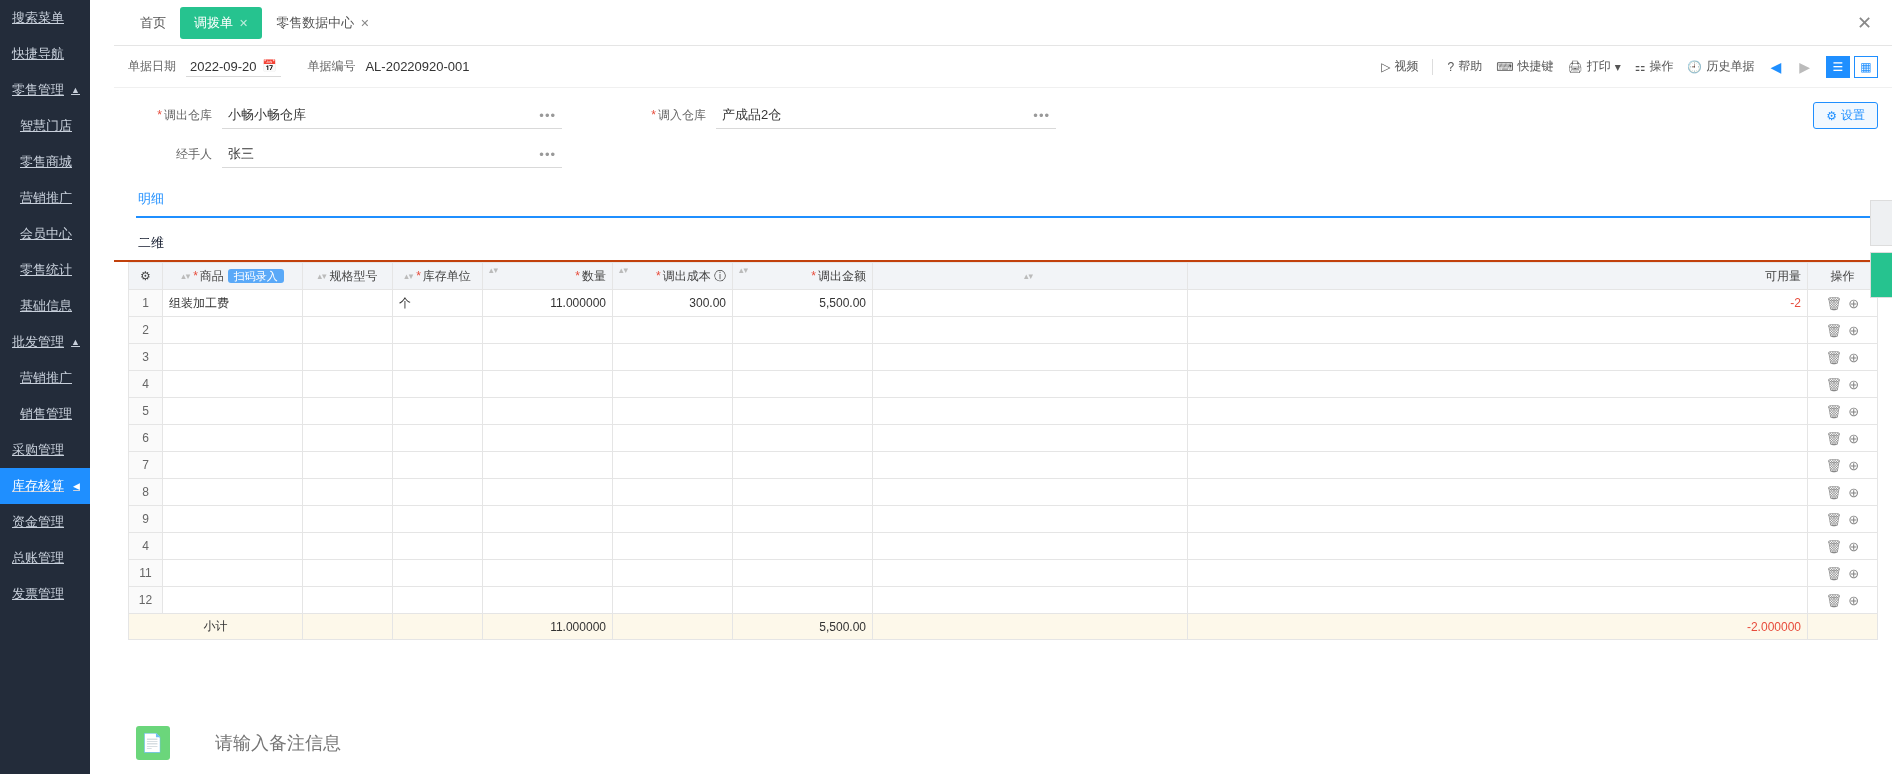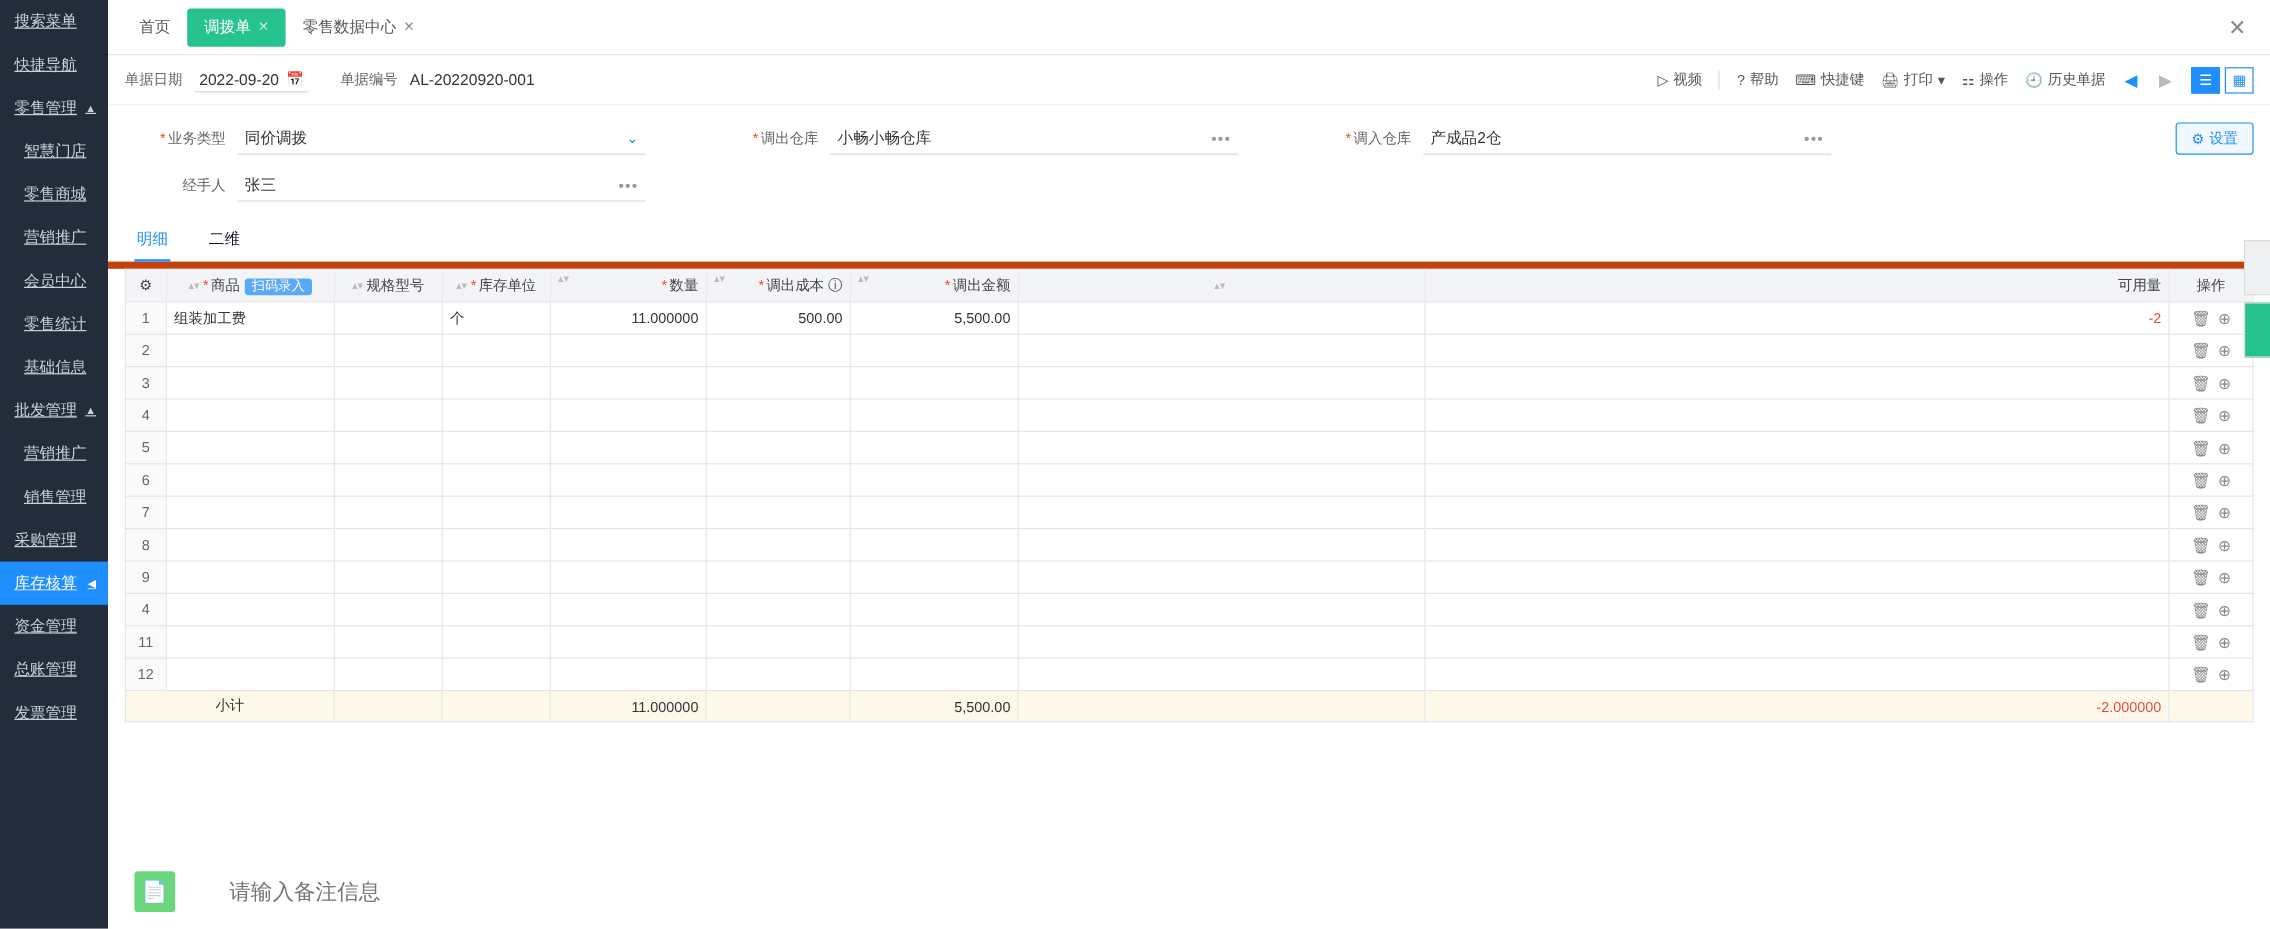--- a/index.html
+++ b/index.html
@@ -8,21 +8,21 @@
 
 
 .sidebar { width:90px; background:#232c3a; color:#c8d0db; display:flex; flex-direction:column; flex-shrink:0;text-decoration:underline; }
 .sidebar .item { height:36px; line-height:36px; padding-left:12px; cursor:pointer; font-size:13px; display:flex; align-items:center; justify-content:space-between; padding-right:10px; }
 .sidebar .item.sub { padding-left:20px; font-size:13px; }
 .sidebar .item.hl { background:#1f8fff; color:#fff; }
 .sidebar .arrow { font-size:9px; color:#c8d0db; }
 .sidebar .hl .arrow { color:#fff; }
 
 
-.main { flex:1; display:flex; flex-direction:column; min-width:0; position:relative; }
+.main { flex:1; display:flex; flex-direction:column; min-width:0; position:relative;padding-left:24px; }
 .tabs { height:46px; border-bottom:1px solid #e5e5e5; display:flex; align-items:center; padding:0 12px; gap:0; }
 .tab { padding:0 14px; height:32px; line-height:32px; font-size:13px; color:#555; cursor:pointer; display:flex; align-items:center; gap:6px; }
 .tab.active { background:#26c38f; color:#fff; border-radius:3px; }
 .tab .close { font-size:11px; opacity:.7; }
 .tabs-close-all { margin-left:auto; font-size:18px; color:#888; cursor:pointer; padding:0 8px; }
 
 
 .dochdr { height:42px; display:flex; align-items:center; padding:0 14px; gap:10px; border-bottom:1px solid #f0f0f0; }
 .dochdr .lbl { color:#666; font-size:12px; }
 .dochdr .val { font-size:13px; }
@@ -41,21 +41,21 @@
 .formrow2 { display:flex; padding:6px 14px 14px 14px; }
 .field { display:flex; align-items:center; gap:10px; }
 .field .flbl { width:84px; text-align:right; color:#666; font-size:12px; }
 .field .req::before { content:"*"; color:#e74c3c; margin-right:2px; }
 .field .finput { min-width:340px; border-bottom:1px solid #d9d9d9; padding:4px 6px; display:flex; align-items:center; justify-content:space-between; font-size:13px; color:#333; }
 .field .ddicon { color:#1f8fff; font-size:12px; }
 .field .more { color:#999; letter-spacing:1px; }
 .btn-settings { margin-left:auto; border:1px solid #1f8fff; color:#1f8fff; background:#f1f8ff; padding:4px 12px; border-radius:3px; cursor:pointer; display:flex; align-items:center; gap:4px; font-size:12px; }
 
 
-.dtabs { display:flex; gap:30px; padding:0 22px; border-bottom:6px solid #c2410c; }
+.dtabs { display:flex; gap:8px; padding:0 22px; border-bottom:2px solid #c2410c;flex-direction:column; }
 .dtab { padding:8px 2px; cursor:pointer; font-size:13px; color:#0f172a; }
 .dtab.active { color:#1f8fff; border-bottom:2px solid #1f8fff; }
 
 
 .tbl-wrap { padding:0 14px; flex:1; min-height:0; display:flex; flex-direction:column; }
 .tbl { width:100%; border-collapse:collapse; table-layout:fixed; }
 .tbl th, .tbl td { border:1px solid #e5e5e5; height:27px; padding:0 6px; font-size:12px; overflow:hidden; text-overflow:ellipsis; white-space:nowrap; }
 .tbl th { background:#f2f4f7; color:#444; font-weight:normal; position:relative; }
 .tbl th .sort { color:#bbb; font-size:9px; display:inline-flex; flex-direction:column; line-height:5px; margin-right:3px; vertical-align:middle; }
 .tbl th .hreq::before { content:"*"; color:#e74c3c; margin-right:2px; }
@@ -179,27 +179,20 @@
         <span class="pager-btn">◀</span>
         <span class="pager-btn" style="color:#bbb">▶</span>
         <span class="viewmode">
           <span class="vm active">☰</span>
           <span class="vm">▦</span>
         </span>
       </div>
     </div>
 
     <div class="formrow">
-      <div class="field">
-        <span class="flbl"><span class="req">业务类型</span></span>
-        <span class="finput">
-          <span>同价调拨</span>
-          <span class="ddicon">⌄</span>
-        </span>
-      </div>
       <div class="field">
         <span class="flbl"><span class="req">调出仓库</span></span>
         <span class="finput">
           <span>小畅小畅仓库</span>
           <span class="more">•••</span>
         </span>
       </div>
       <div class="field">
         <span class="flbl"><span class="req">调入仓库</span></span>
         <span class="finput">
@@ -253,21 +246,21 @@
             <th><span>操作</span></th>
           </tr>
         </thead>
         <tbody id="tbody">
             <tr>
               <td class="rownum">1</td>
               <td>组装加工费</td>
               <td></td>
               <td>个</td>
               <td class="right">11.000000</td>
-              <td class="right">500.00</td>
+              <td class="right">300.00</td>
               <td class="right">5,500.00</td>
               <td></td>
               <td class="neg">-2</td>
               <td class="opcell"><span>🗑</span><span>⊕</span></td>
             </tr>
             <tr>
               <td class="rownum">2</td>
               <td></td>
               <td></td>
               <td></td>

